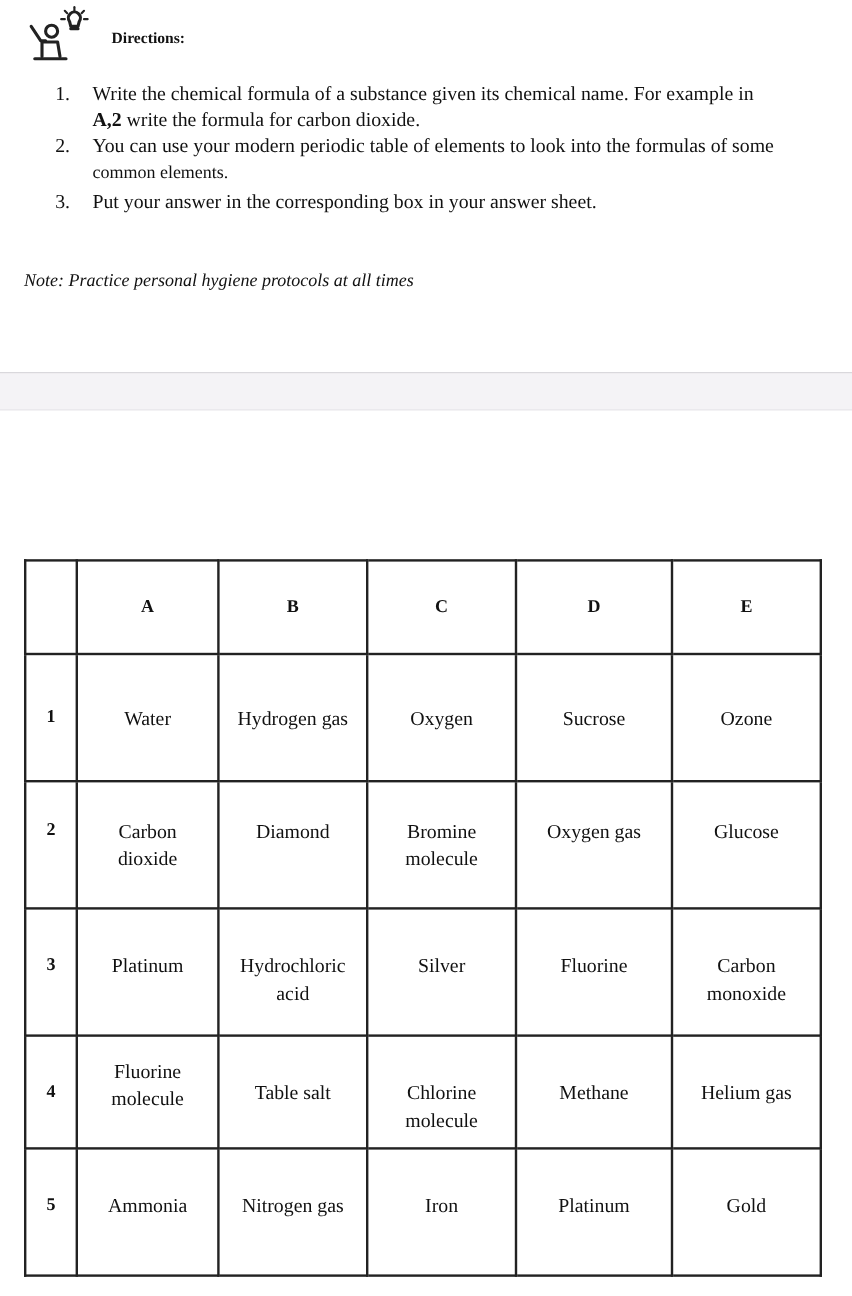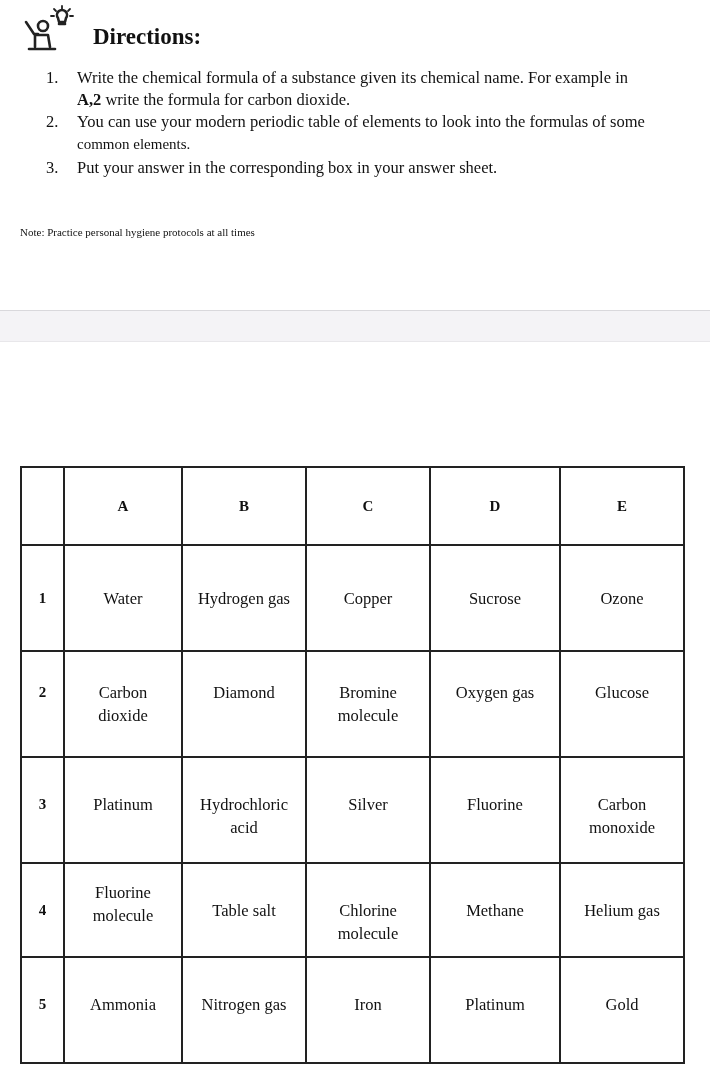--- a/index.html
+++ b/index.html
@@ -2,27 +2,27 @@
 <html><head>
 <meta charset="utf-8">
 <style>
   html, body { margin:0; padding:0; }
   body {
     width:710px; height:1080px; position:relative; overflow:hidden;
     background:#ffffff; color:#111;
     font-family:"Liberation Serif", "DejaVu Serif", serif;
   }
   .icon { position:absolute; left:22px; top:4px; width:56px; height:48px; }
-  .title { position:absolute; left:93px; top:24px; font-size:23px; font-weight:bold; }
+  .title { position:absolute; left:93px; top:24px; font-size:13px; font-weight:bold; }
   ol.dirs { position:absolute; left:46px; top:67px; width:680px; margin:0; padding:0; list-style:none; font-size:16.5px; line-height:22px; }
   ol.dirs li { position:relative; padding-left:31px; white-space:nowrap; }
   ol.dirs li .num { position:absolute; left:0; top:0; }
   ol.dirs li .cont { display:block; }
   .pagenum { position:absolute; left:722px; top:204px; font-size:12px; }
-  .note { position:absolute; left:20px; top:226px; font-size:11px; }
+  .note { position:absolute; left:20px; top:226px; font-size:15px; font-style:italic; }
   .band { position:absolute; left:0; top:310px; width:710px; height:30px; background:#f4f3f6; border-top:1px solid #d9d8dc; border-bottom:1px solid #e8e7ea; }
   table.grid { position:absolute; left:20px; top:466px; border-collapse:collapse; font-size:16.5px; }
   table.grid td { border:2px solid #222; text-align:center; vertical-align:top; padding:0; line-height:23px; }
   table.grid tr.hdr td { height:76px; vertical-align:middle; font-weight:bold; font-size:15px; }
   table.grid td.rowhead { font-weight:bold; font-size:15px; }
 </style>
 </head>
 <body>
 
 <svg class="icon" viewBox="0 0 56 48">
@@ -82,21 +82,21 @@
     <td>A</td>
     <td>B</td>
     <td>C</td>
     <td>D</td>
     <td>E</td>
   </tr>
   <tr style="height:106px">
     <td class="rowhead" style="vertical-align:middle">1</td>
     <td style="vertical-align:middle">Water</td>
     <td style="vertical-align:middle">Hydrogen gas</td>
-    <td style="vertical-align:middle">Copper</td>
+    <td style="vertical-align:middle">Oxygen</td>
     <td style="vertical-align:middle">Sucrose</td>
     <td style="vertical-align:middle">Ozone</td>
   </tr>
   <tr style="height:106px">
     <td class="rowhead" style="padding-top:29px">2</td>
     <td style="padding:29px 18px 0">Carbon dioxide</td>
     <td style="padding-top:29px">Diamond</td>
     <td style="padding:29px 22px 0">Bromine molecule</td>
     <td style="padding-top:29px">Oxygen gas</td>
     <td style="padding-top:29px">Glucose</td>

